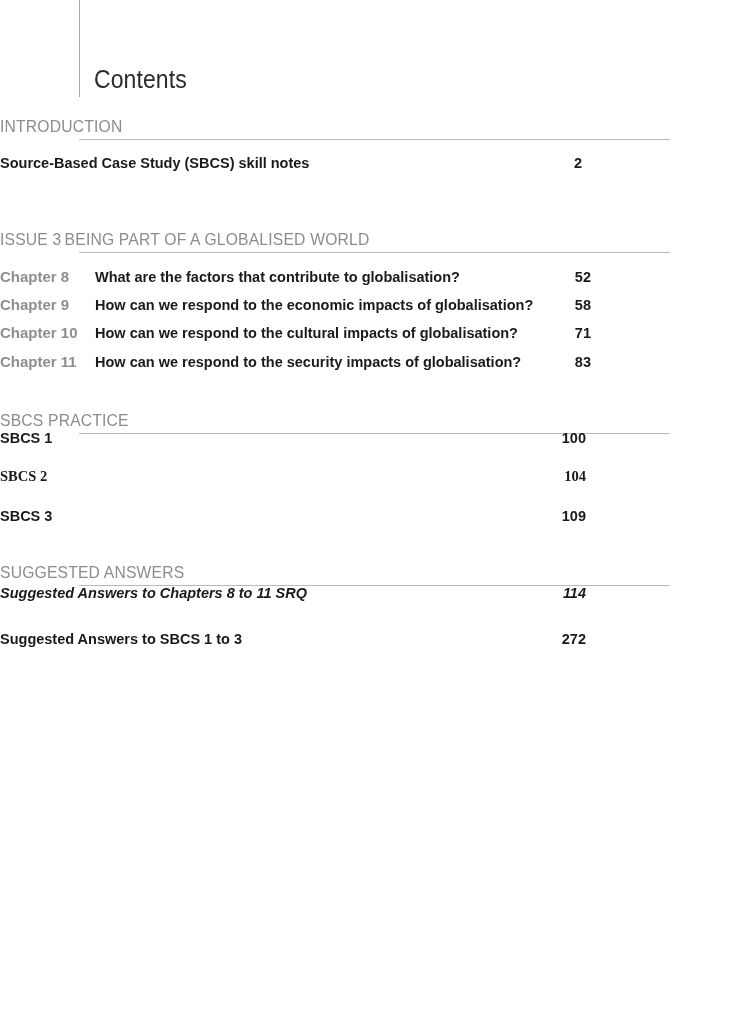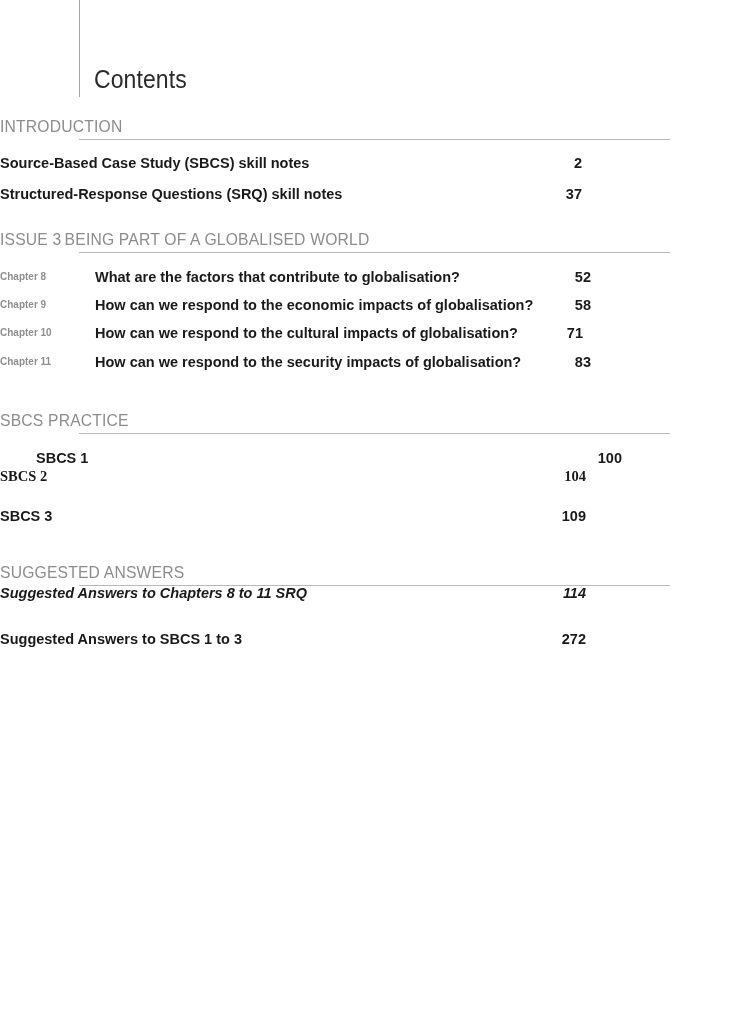--- a/index.html
+++ b/index.html
@@ -102,21 +102,21 @@
     color: #1a1a1a;
   }
 
   
   .row.chapter .chap {
     position: absolute;
     left: 0;
     top: 0;
     color: #8e8e8e;
     font-weight: bold;
-    font-size: 10px;
+    font-size: 15px;
   }
   .row.chapter .label {
     left: 95px;
   }
 </style>
 </head>
 <body>
 
 <div class="page">
 
@@ -126,57 +126,53 @@
 
   <div class="section-head" style="top:116px;">
     <span>INTRODUCTION</span>
   </div>
   <div class="rule" style="top:139px;"></div>
 
   <div class="row" style="top:152px;">
     <span class="label">Source-Based Case Study (SBCS) skill notes</span>
     <span class="pageno" style="right:9px;">2</span>
   </div>
-  <div class="row" style="top:183px;">
-    <span class="label">Structured-Response Questions (SRQ) skill notes</span>
-    <span class="pageno" style="right:9px;">37</span>
-  </div>
 
   <div class="section-head" style="top:229px;">
     <span class="issue-no">ISSUE 3</span><span>BEING PART OF A GLOBALISED WORLD</span>
   </div>
   <div class="rule" style="top:252px;"></div>
 
   <div class="row chapter" style="top:266px;">
     <span class="chap">Chapter 8</span>
     <span class="label">What are the factors that contribute to globalisation?</span>
     <span class="pageno" style="right:0px;">52</span>
   </div>
   <div class="row chapter" style="top:294px;">
     <span class="chap">Chapter 9</span>
     <span class="label">How can we respond to the economic impacts of globalisation?</span>
     <span class="pageno" style="right:0px;">58</span>
   </div>
   <div class="row chapter" style="top:322px;">
     <span class="chap">Chapter 10</span>
     <span class="label">How can we respond to the cultural impacts of globalisation?</span>
-    <span class="pageno" style="right:8px;">71</span>
+    <span class="pageno" style="right:0px;">71</span>
   </div>
   <div class="row chapter" style="top:351px;">
     <span class="chap">Chapter 11</span>
     <span class="label">How can we respond to the security impacts of globalisation?</span>
     <span class="pageno" style="right:0px;">83</span>
   </div>
 
   <div class="section-head" style="top:410px;">
     <span>SBCS PRACTICE</span>
   </div>
   <div class="rule" style="top:433px;"></div>
 
-  <div class="row" style="top:447px;margin-left:36px;">
+  <div class="row" style="top:427px;">
     <span class="label">SBCS 1</span>
     <span class="pageno" style="right:5px;">100</span>
   </div>
   <div class="row" style="top:465px;font-family:Liberation Serif, serif;">
     <span class="label">SBCS 2</span>
     <span class="pageno" style="right:5px;">104</span>
   </div>
   <div class="row" style="top:505px;">
     <span class="label">SBCS 3</span>
     <span class="pageno" style="right:5px;">109</span>

